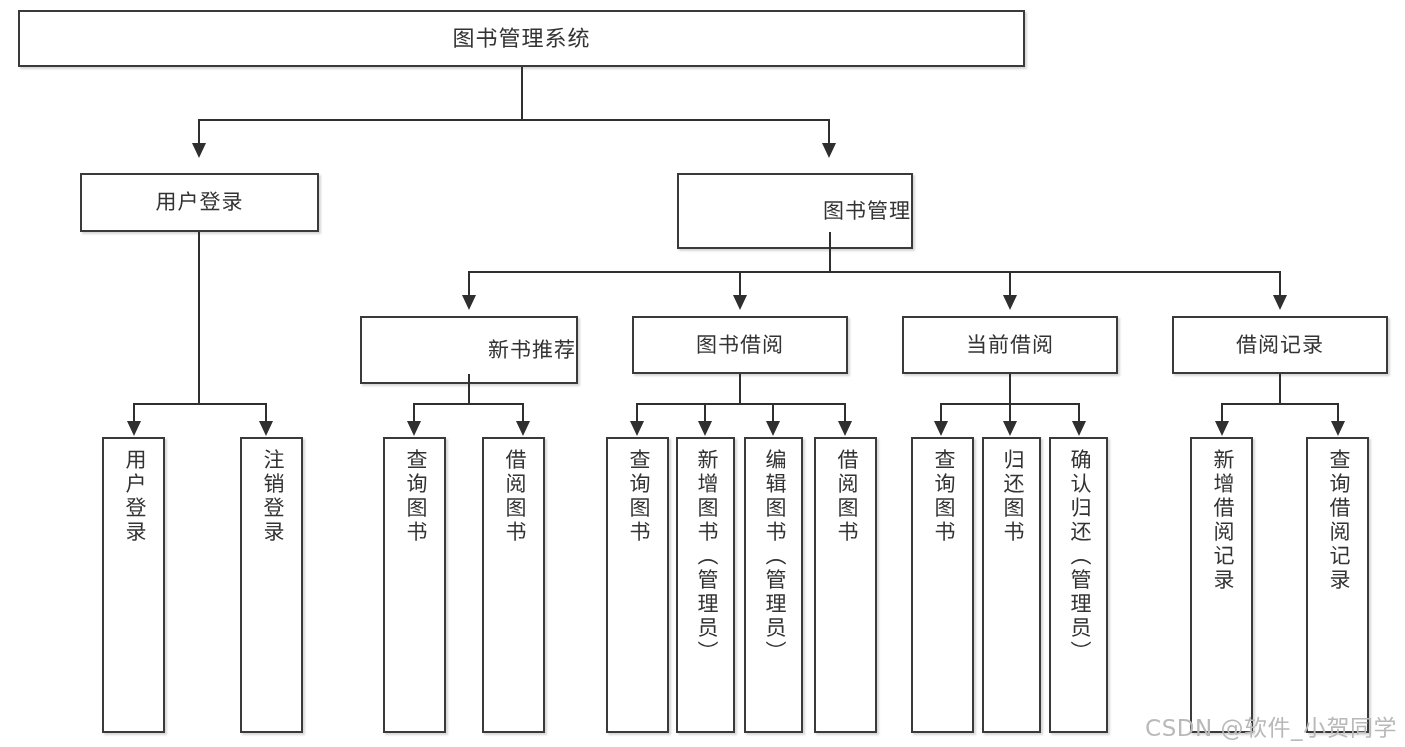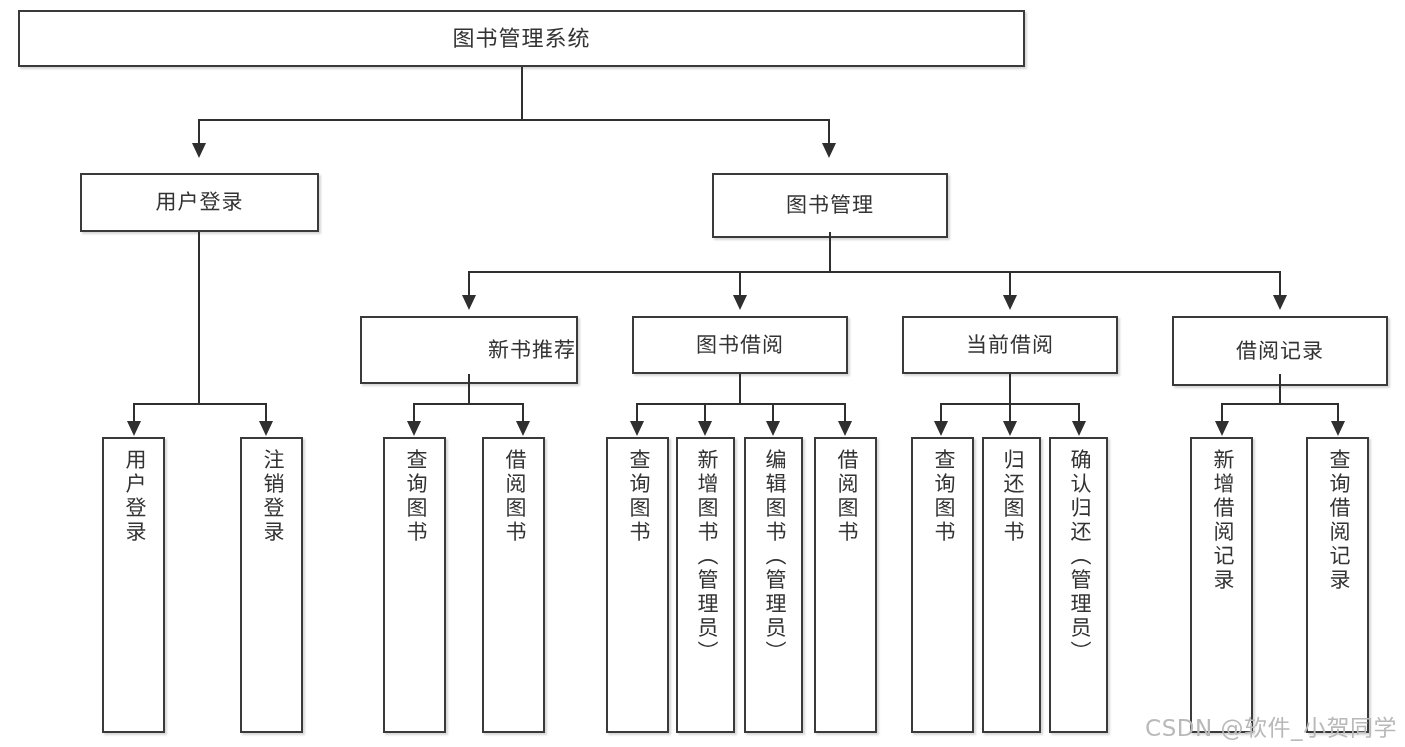--- a/index.html
+++ b/index.html
@@ -107,21 +107,21 @@
 
   <div class="vline" style="left:198px; top:119px; width:2px; height:26px;"></div>
   <div class="arrow" style="left:192px; top:143px;"></div>
   <div class="vline" style="left:828px; top:119px; width:2px; height:26px;"></div>
   <div class="arrow" style="left:822px; top:143px;"></div>
 
   <div class="node horiz" style="left:80px; top:173px; width:239px; height:59px;">
     <span class="label">用户登录</span>
   </div>
 
-  <div class="node horiz" style="left:712px; top:173px; width:236px; height:65px;">
+  <div class="node horiz" style="left:677px; top:173px; width:236px; height:76px;justify-content:flex-end;">
     <span class="label">图书管理</span>
   </div>
 
   <div class="vline" style="left:198px; top:232px; width:2px; height:172px;"></div>
   <div class="hline" style="left:133px; top:403px; width:133px; height:2px;"></div>
   <div class="vline" style="left:133px; top:403px; width:2px; height:22px;"></div>
   <div class="arrow" style="left:127px; top:421px;"></div>
   <div class="vline" style="left:265px; top:403px; width:2px; height:22px;"></div>
   <div class="arrow" style="left:259px; top:421px;"></div>
 
@@ -138,21 +138,21 @@
 
   <div class="node horiz" style="left:360px; top:316px; width:218px; height:68px;justify-content:flex-end;">
     <span class="label">新书推荐</span>
   </div>
   <div class="node horiz" style="left:902px; top:316px; width:216px; height:58px;">
     <span class="label">当前借阅</span>
   </div>
   <div class="node horiz" style="left:632px; top:316px; width:216px; height:58px;">
     <span class="label">图书借阅</span>
   </div>
-  <div class="node horiz" style="left:1172px; top:316px; width:216px; height:70px;">
+  <div class="node horiz" style="left:1172px; top:316px; width:216px; height:58px;">
     <span class="label">借阅记录</span>
   </div>
 
   <div class="vline" style="left:468px; top:374px; width:2px; height:30px;"></div>
   <div class="hline" style="left:413px; top:403px; width:111px; height:2px;"></div>
   <div class="vline" style="left:413px; top:403px; width:2px; height:22px;"></div>
   <div class="arrow" style="left:407px; top:421px;"></div>
   <div class="vline" style="left:522px; top:403px; width:2px; height:22px;"></div>
   <div class="arrow" style="left:516px; top:421px;"></div>
 

